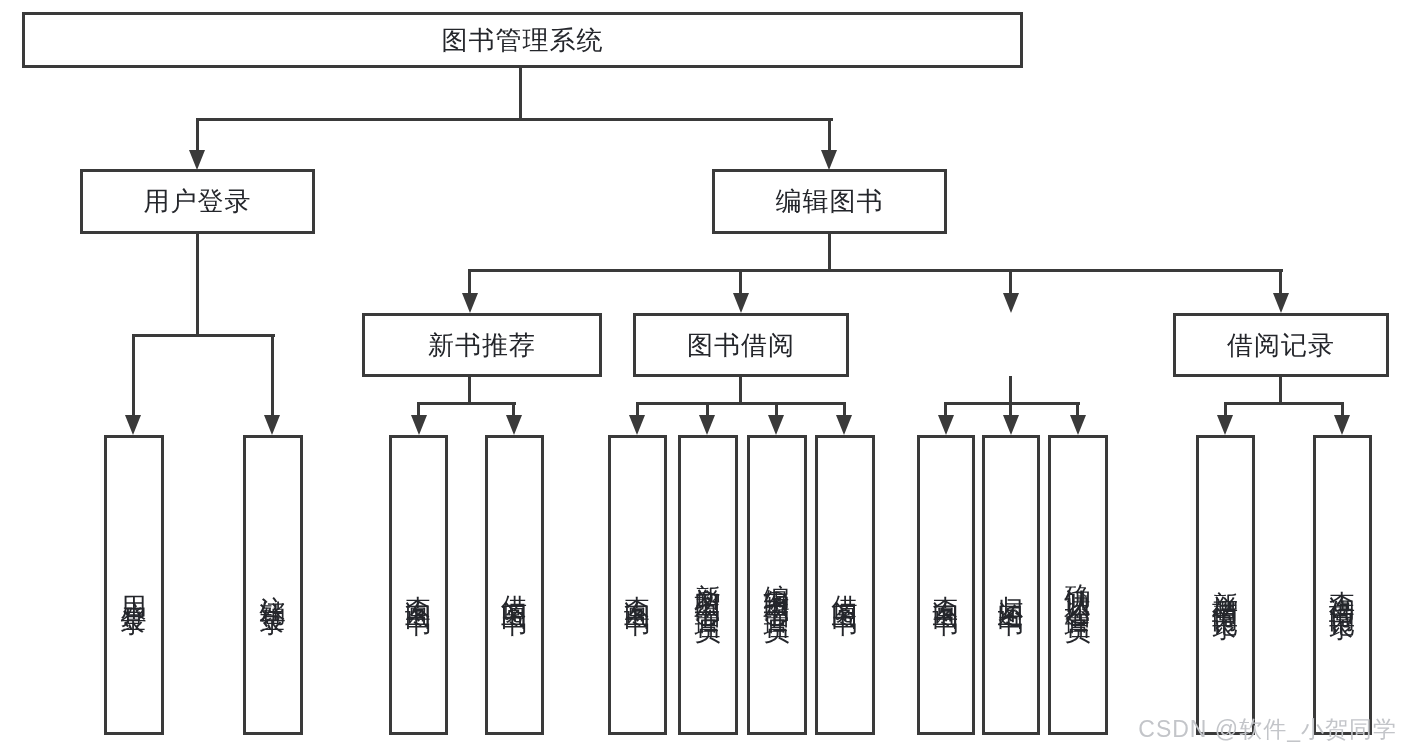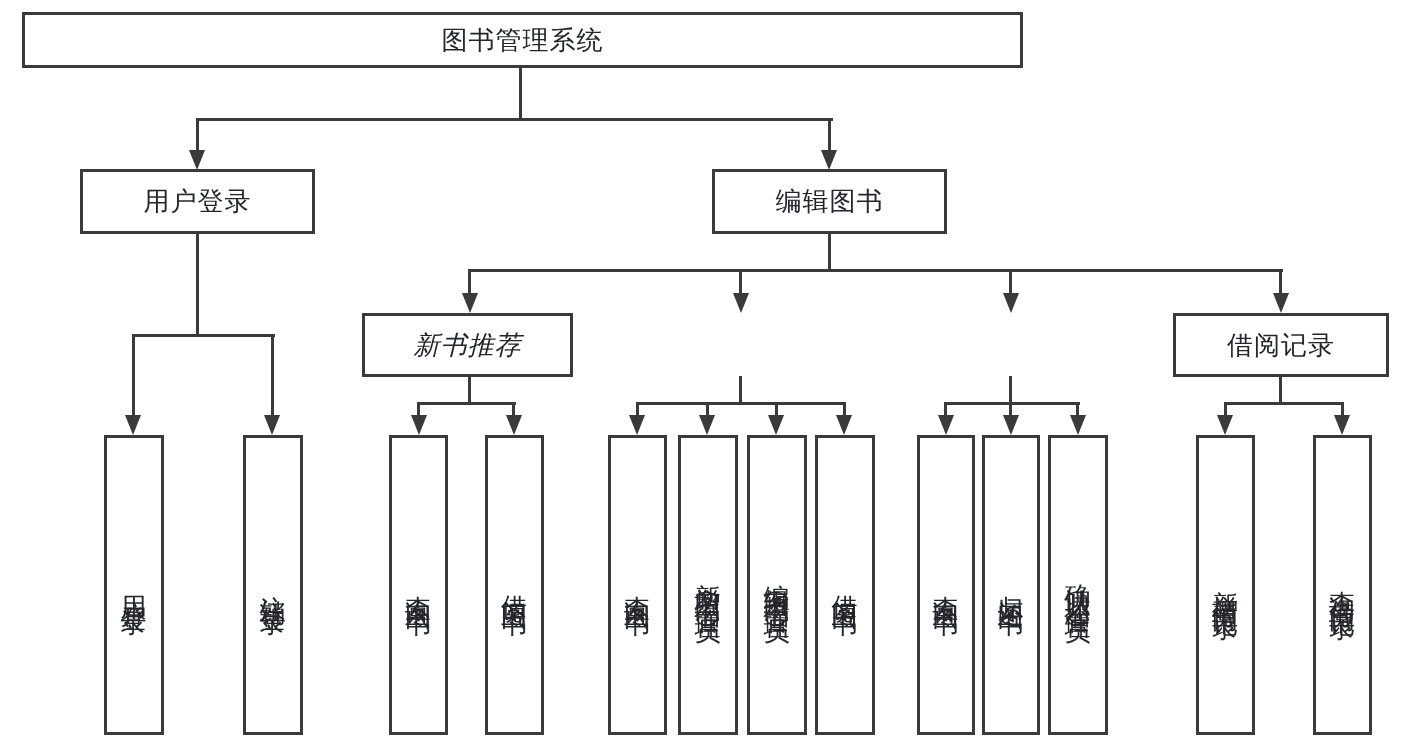--- a/index.html
+++ b/index.html
@@ -107,22 +107,25 @@
   <div class="line" style="left:468px;top:269px;width:815px;height:3px;"></div>
   <div class="line" style="left:468px;top:269px;width:3px;height:27px;"></div>
   <div class="arrow-down" style="left:462px;top:293px;"></div>
   <div class="line" style="left:739px;top:269px;width:3px;height:27px;"></div>
   <div class="arrow-down" style="left:733px;top:293px;"></div>
   <div class="line" style="left:1009px;top:269px;width:3px;height:27px;"></div>
   <div class="arrow-down" style="left:1003px;top:293px;"></div>
   <div class="line" style="left:1279px;top:269px;width:3px;height:27px;"></div>
   <div class="arrow-down" style="left:1273px;top:293px;"></div>
 
-  <div class="box" style="left:362px;top:313px;width:211px;height:64px;font-style:italic;">
+  <div class="box" style="left:362px;top:313px;width:240px;height:64px;">
     <span>新书推荐</span>
+  </div>
+  <div class="box" style="left:633px;top:313px;width:216px;height:64px;">
+    <span>图书借阅</span>
   </div>
   <div class="box" style="left:1173px;top:313px;width:216px;height:64px;font-family:Liberation Serif, serif;">
     <span>借阅记录</span>
   </div>
 
   <div class="line" style="left:468px;top:376px;width:3px;height:29px;"></div>
   <div class="line" style="left:417px;top:402px;width:99px;height:3px;"></div>
   <div class="line" style="left:417px;top:402px;width:3px;height:15px;"></div>
   <div class="arrow-down" style="left:411px;top:415px;"></div>
   <div class="line" style="left:512px;top:402px;width:3px;height:15px;"></div>
@@ -192,14 +195,15 @@
     <span class="vtext">确认归还（管理员）</span>
   </div>
 
   <div class="leaf" style="left:1196px;width:59px;">
     <span class="vtext">新增借阅记录</span>
   </div>
   <div class="leaf" style="left:1313px;width:59px;">
     <span class="vtext">查询借阅记录</span>
   </div>
 
+  <div class="watermark">CSDN @软件_小贺同学</div>
 
 </div>
 
 </body></html>

